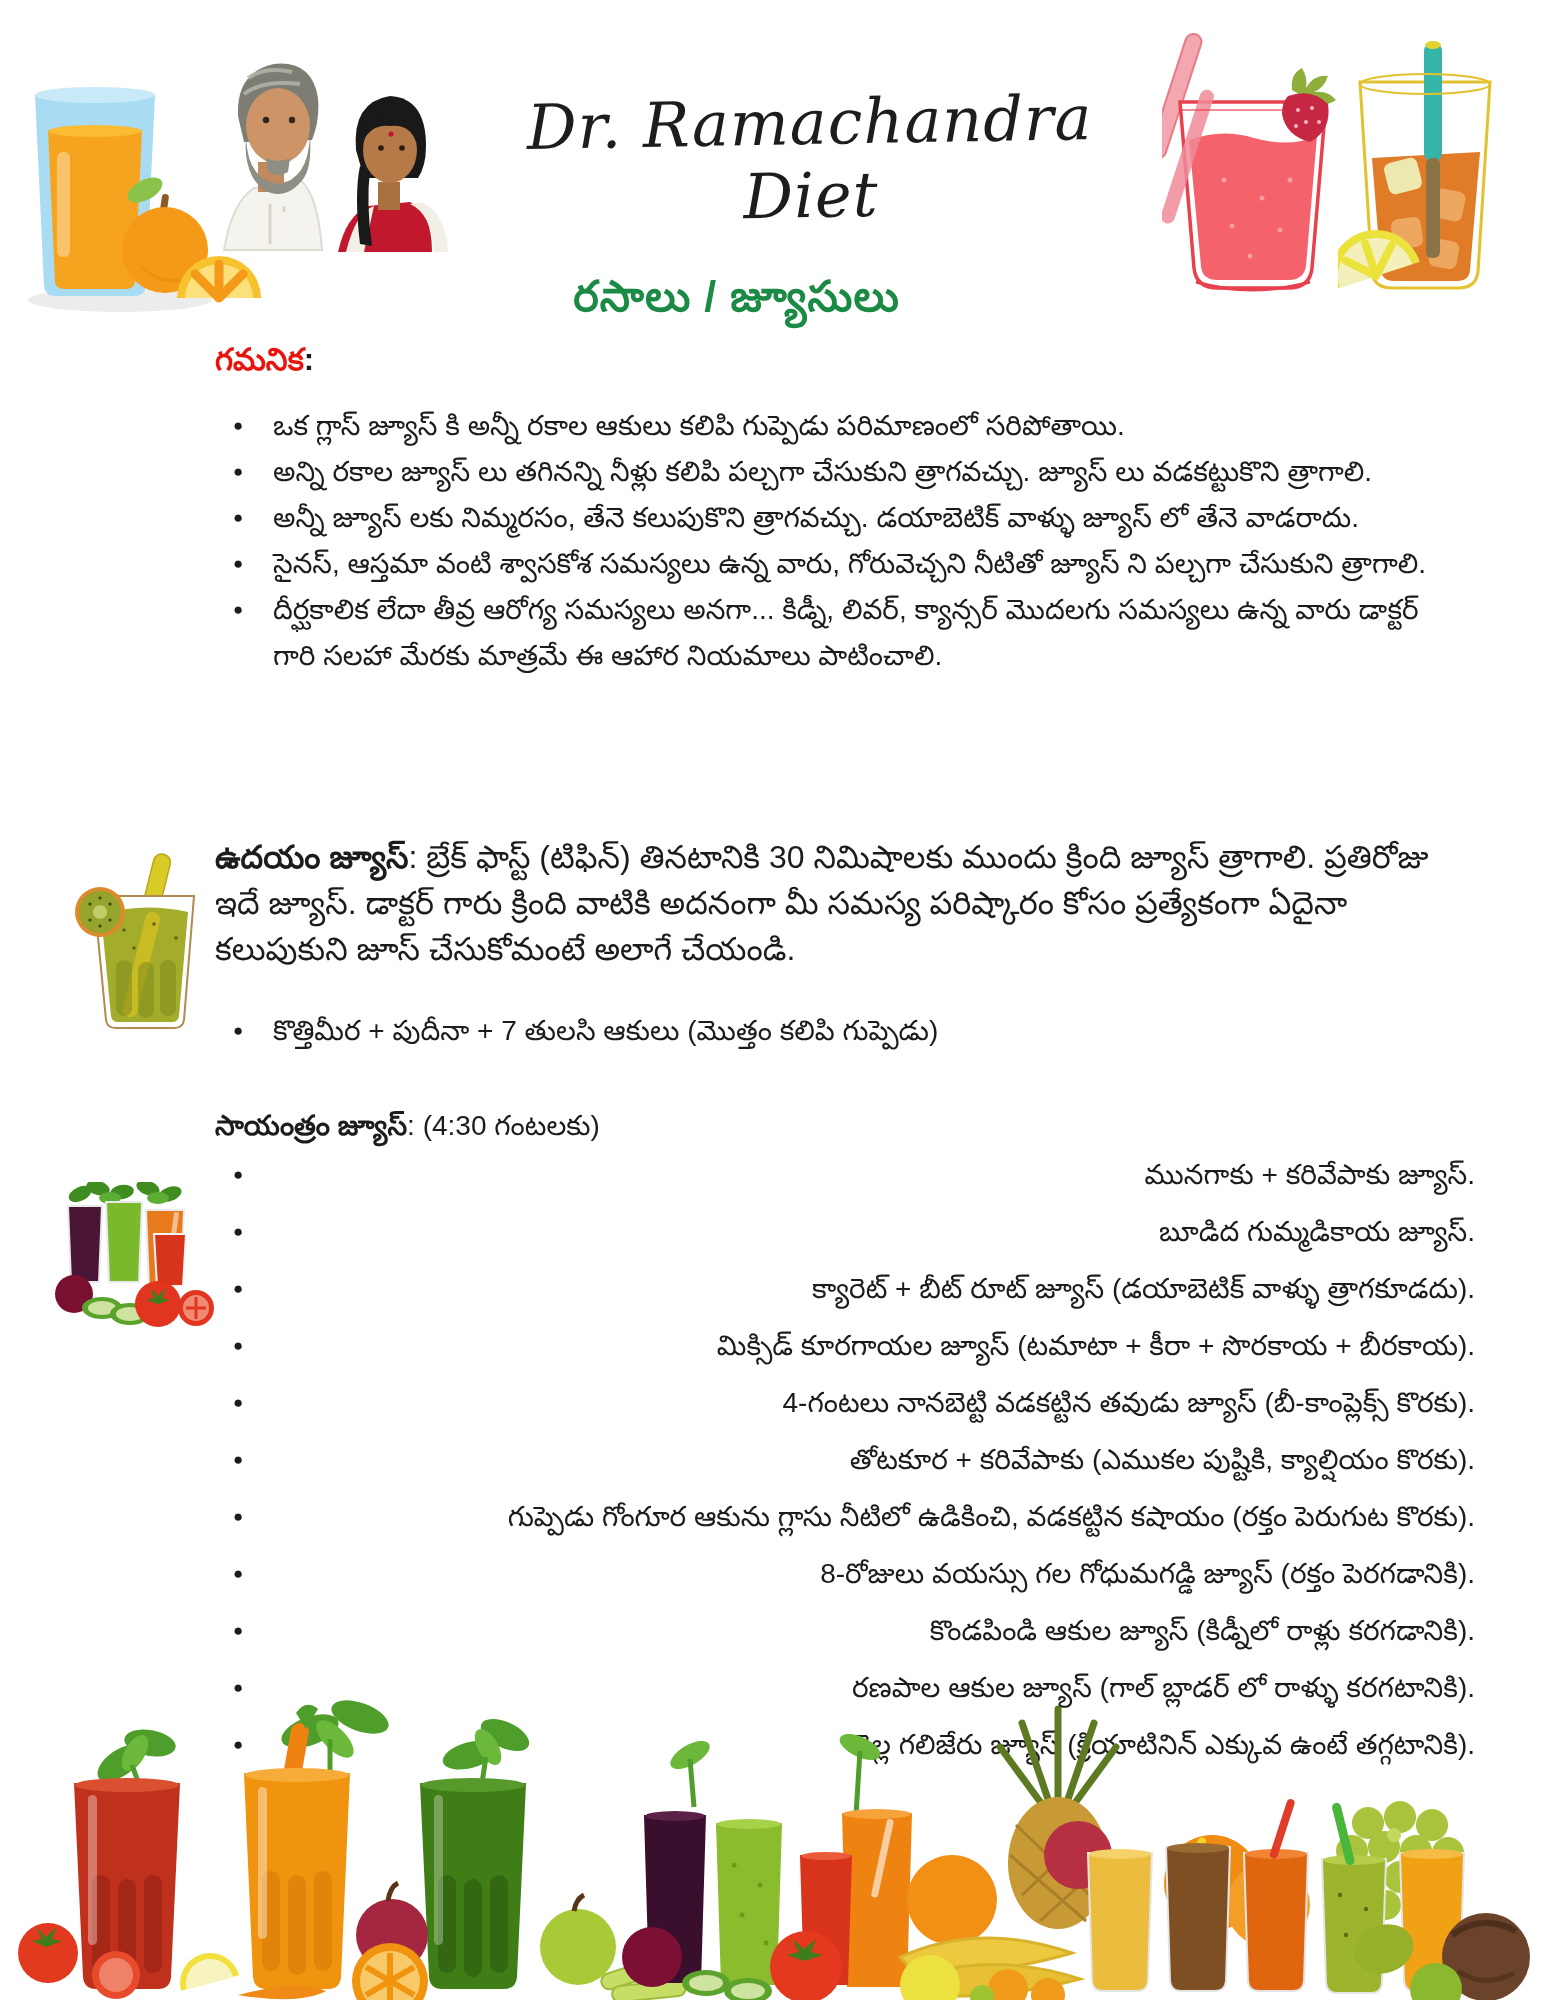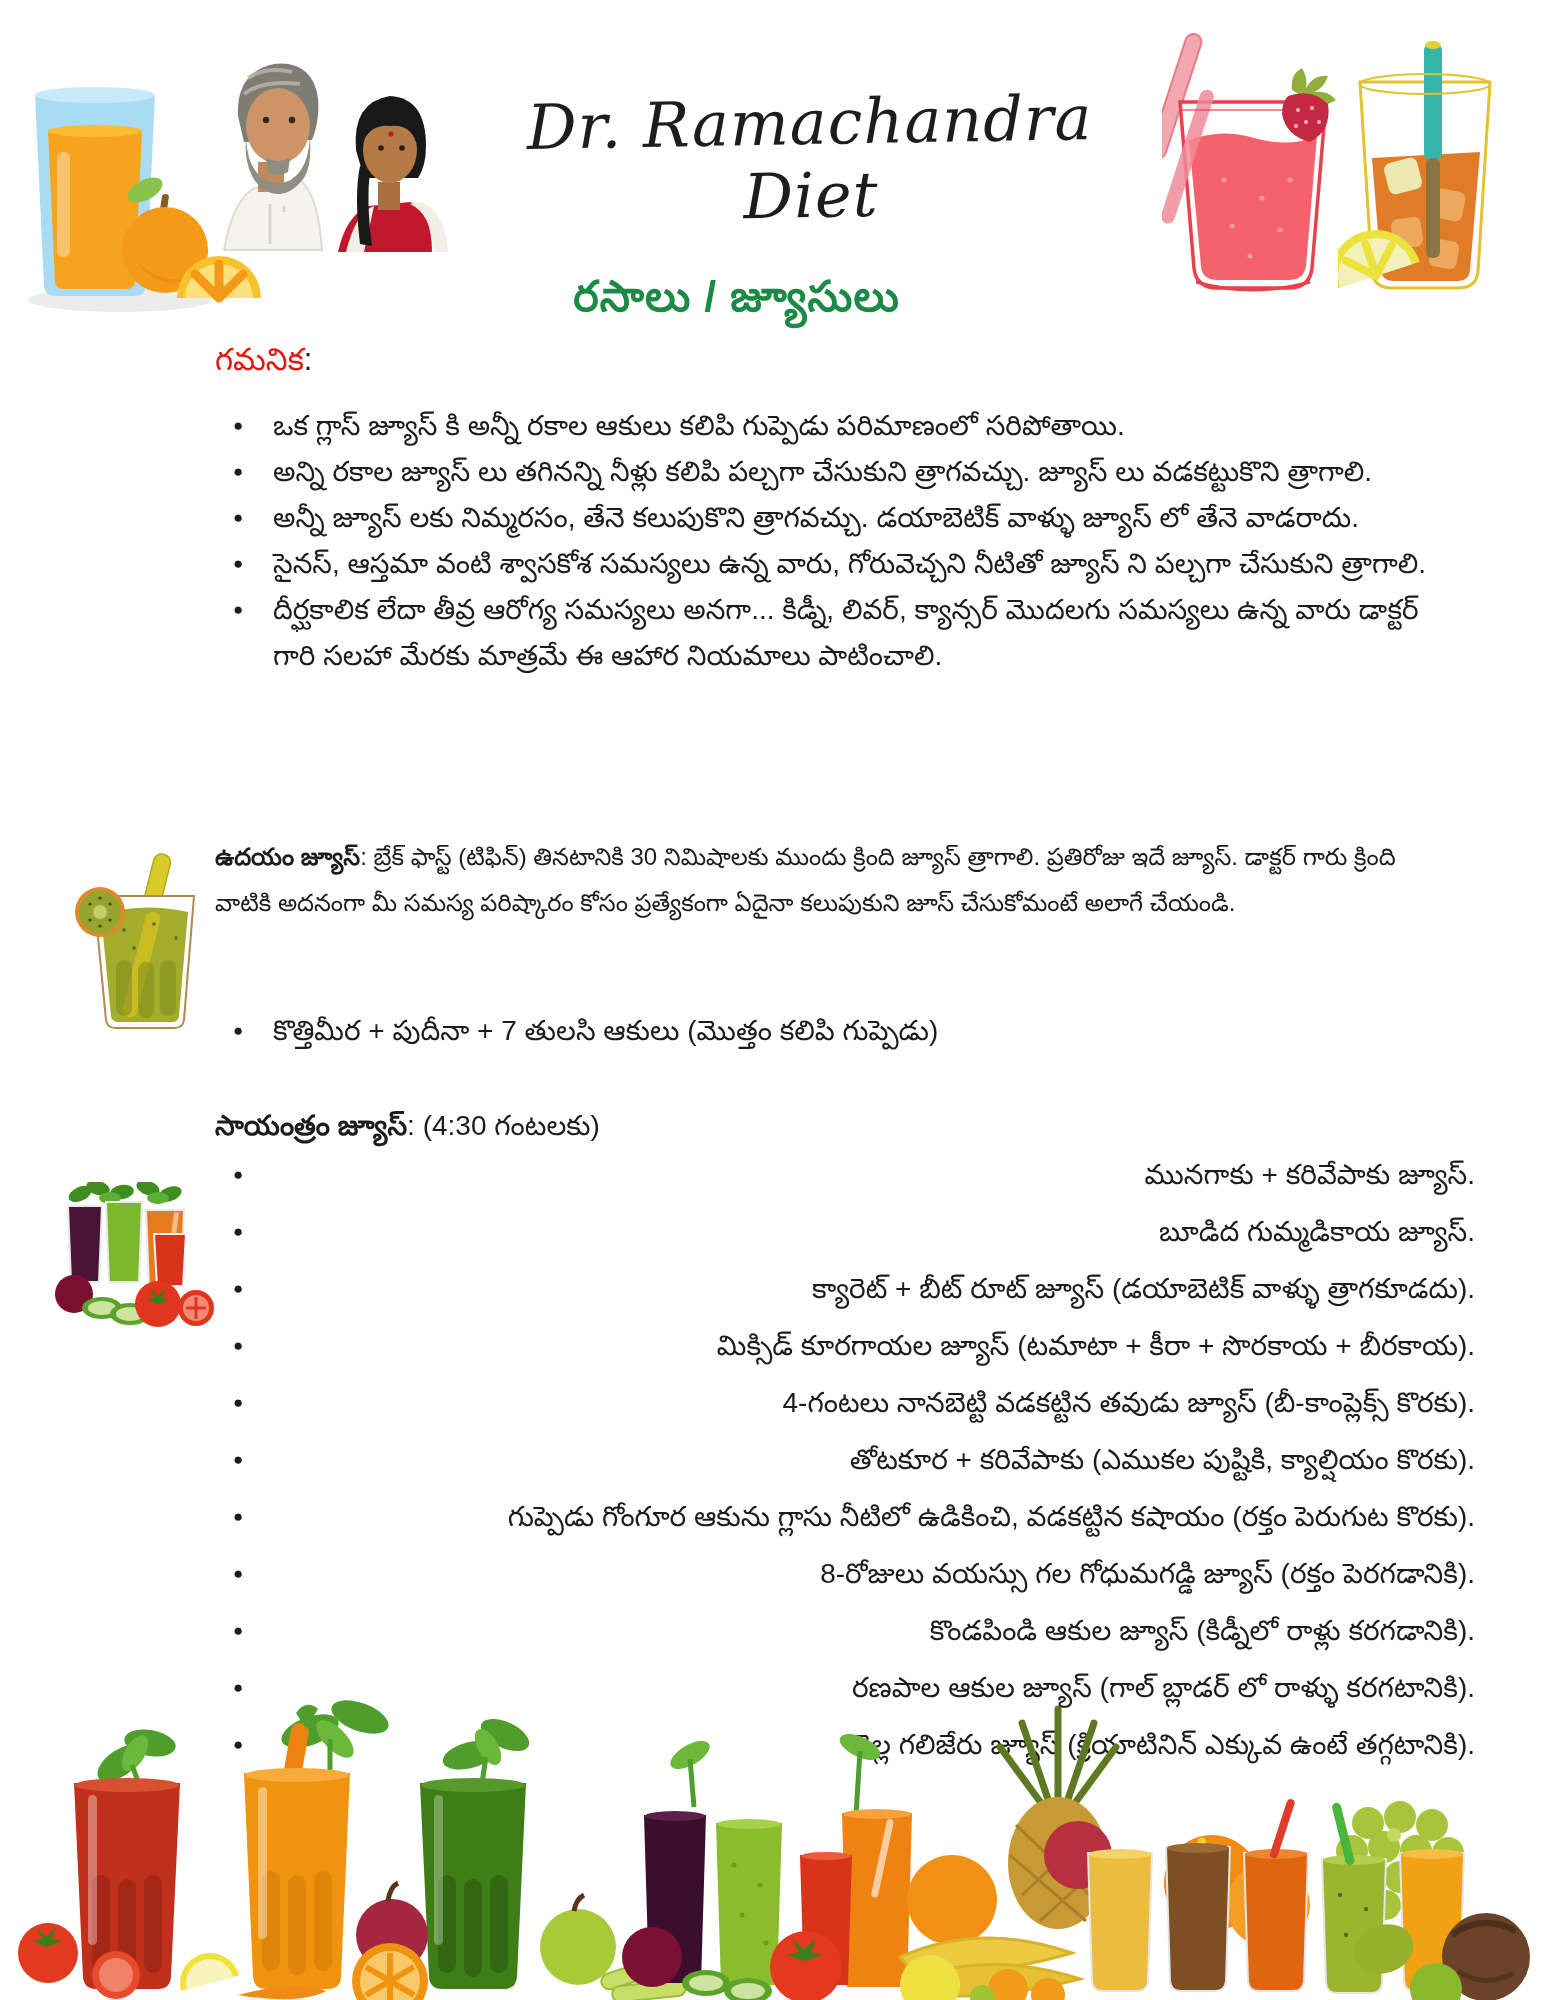--- a/index.html
+++ b/index.html
@@ -18,36 +18,36 @@
   }
 
   
   .page-title{
     position:absolute;left:0;top:272px;width:1473px;margin:0;
     text-align:center;font-size:43px;font-weight:700;color:#1b8a45;
     letter-spacing:1px;
   }
 
   
-  .note-label{position:absolute;left:215px;top:342px;font-size:31px;font-weight:400;}
+  .note-label{position:absolute;left:215px;top:342px;font-size:31px;font-weight:700;}
   .note-label .red{color:#e8150f;}
   .note-label .colon{color:#1c1c1c;}
 
   ul.bullets{list-style:none;margin:0;padding:0;}
   ul.bullets li{
     position:relative;padding-left:58px;font-size:28px;line-height:46px;color:#1c1c1c;
   }
   ul.bullets li::before{
     content:"●";position:absolute;left:18px;top:0;font-size:17px;line-height:46px;color:#1c1c1c;
   }
   .note-list{position:absolute;left:215px;top:403px;width:1225px;}
 
   .morning-para{
     position:absolute;left:215px;top:834px;width:1230px;margin:0;
-    font-size:24px;line-height:46px;
+    font-size:32px;line-height:46px;
   }
   .morning-para b, .evening-head b{font-weight:700;}
   .morning-list{position:absolute;left:215px;top:1008px;width:1230px;}
 
   .evening-head{
     position:absolute;left:215px;top:1106px;width:1230px;margin:0;
     font-size:28px;line-height:40px;
   }
   .evening-list{position:absolute;left:215px;top:1152px;width:1260px;}
   .evening-list li{line-height:34px;margin-bottom:11px;text-align:right;}

